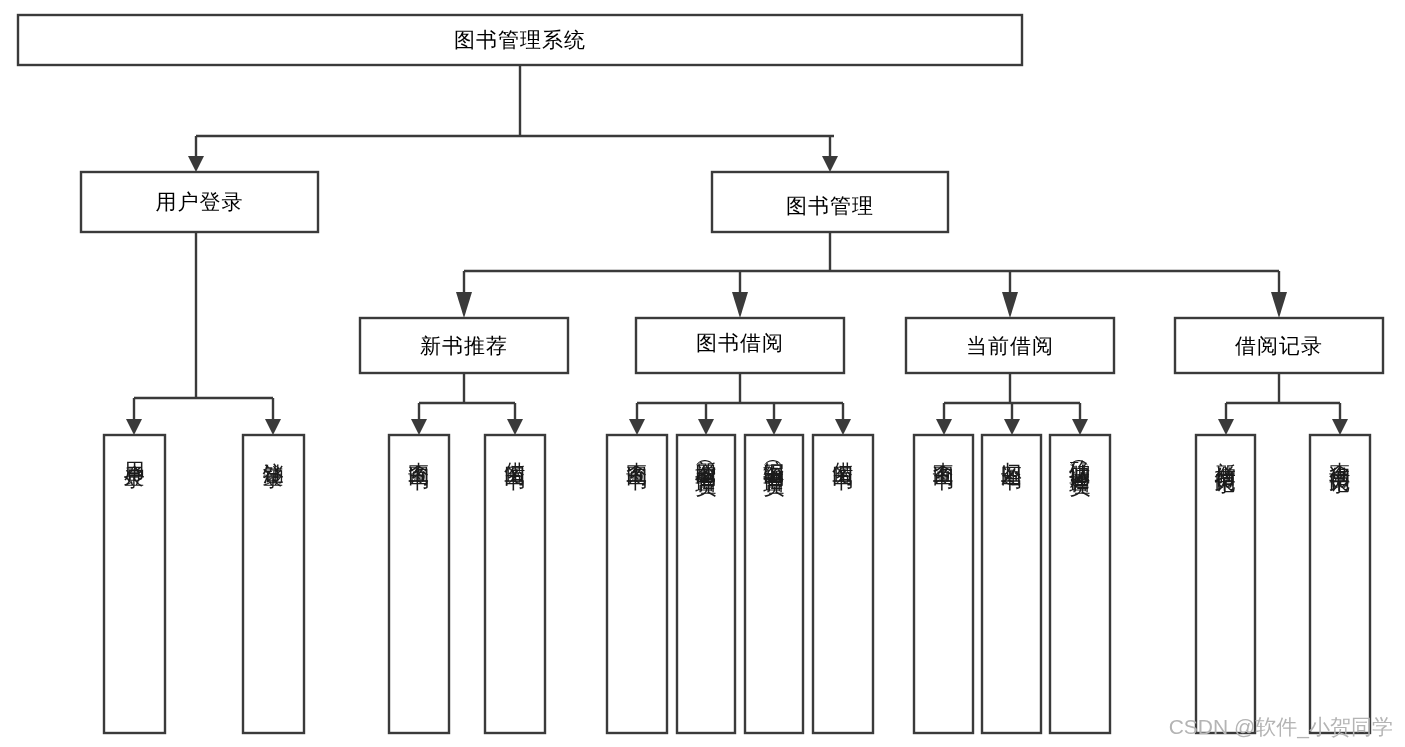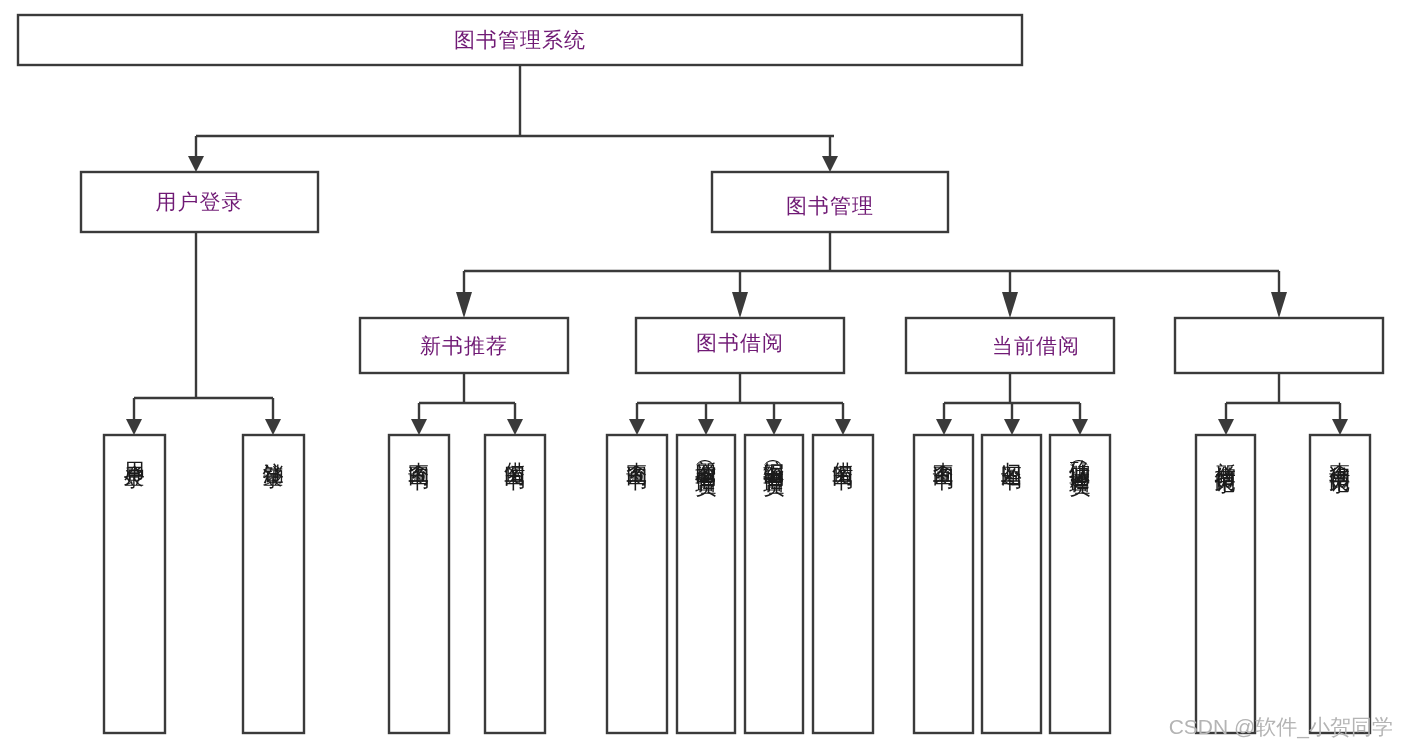--- a/index.html
+++ b/index.html
@@ -73,21 +73,21 @@
   .leaf-overlay {
     position: absolute;
     display: flex;
     align-items: center;
     justify-content: center;
     pointer-events: none;
   }
   .h-text {
     font-family: "Liberation Sans", "DejaVu Sans", sans-serif;
     font-size: 21px;
-    color: #701a75;
+    color: #000000;
     letter-spacing: 1px;
     white-space: nowrap;
   }
   .box-overlay {
     position: absolute;
     display: flex;
     align-items: center;
     justify-content: center;
     pointer-events: none;
   }
@@ -203,23 +203,26 @@
   <div class="box-overlay" style="left:712px; top:172px; width:236px; height:68px;">
     <span class="h-text">图书管理</span>
   </div>
 
   <div class="box-overlay" style="left:360px;  top:318px; width:208px; height:55px;border-radius:26px;">
     <span class="h-text">新书推荐</span>
   </div>
   <div class="box-overlay" style="left:636px;  top:318px; width:208px; height:49px;">
     <span class="h-text">图书借阅</span>
   </div>
-  <div class="box-overlay" style="left:906px;  top:318px; width:208px; height:55px;padding-left:26px;">
+  <div class="box-overlay" style="left:906px;  top:318px; width:208px; height:55px;">
     <span class="h-text">当前借阅</span>
   </div>
+  <div class="box-overlay" style="left:1175px; top:318px; width:208px; height:55px;">
+    <span class="h-text">借阅记录</span>
+  </div>
 
   <div class="leaf-overlay" style="left:104px; top:445px; width:61px; height:280px;">
     <div class="v-label-wrap">
         <span class="v-text">用户登录</span>
       </div>
   </div>
   <div class="leaf-overlay" style="left:243px; top:445px; width:61px; height:280px;">
     <div class="v-label-wrap">
         <span class="v-text">注销登录</span>
       </div>

